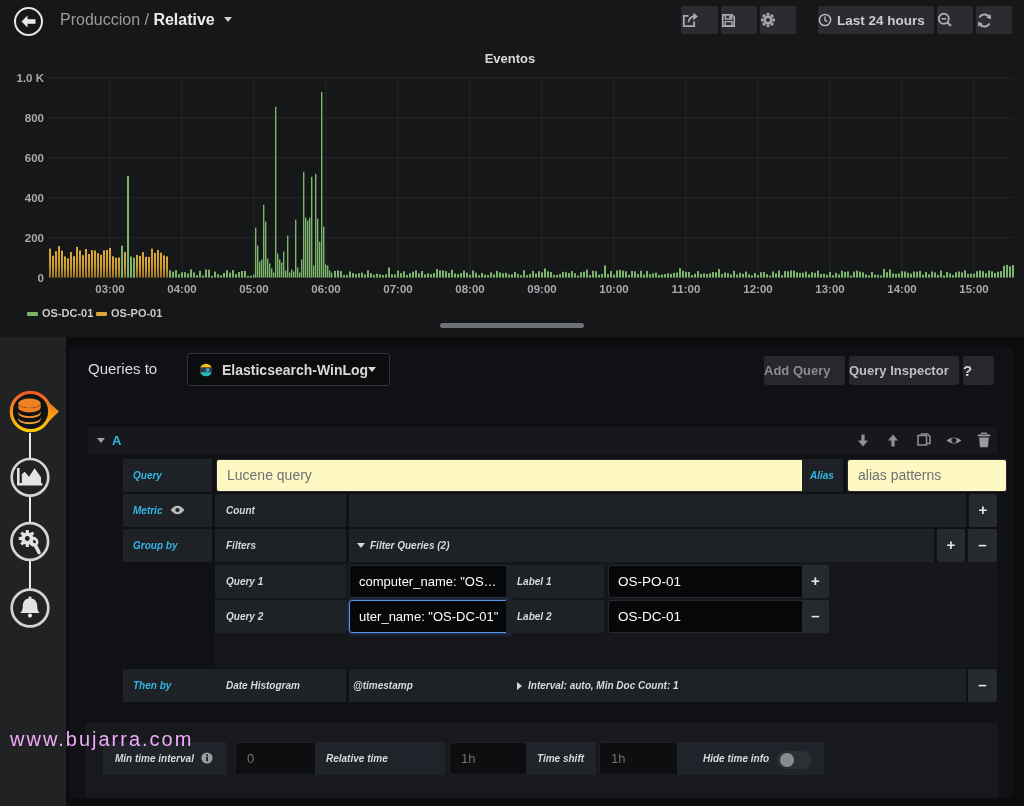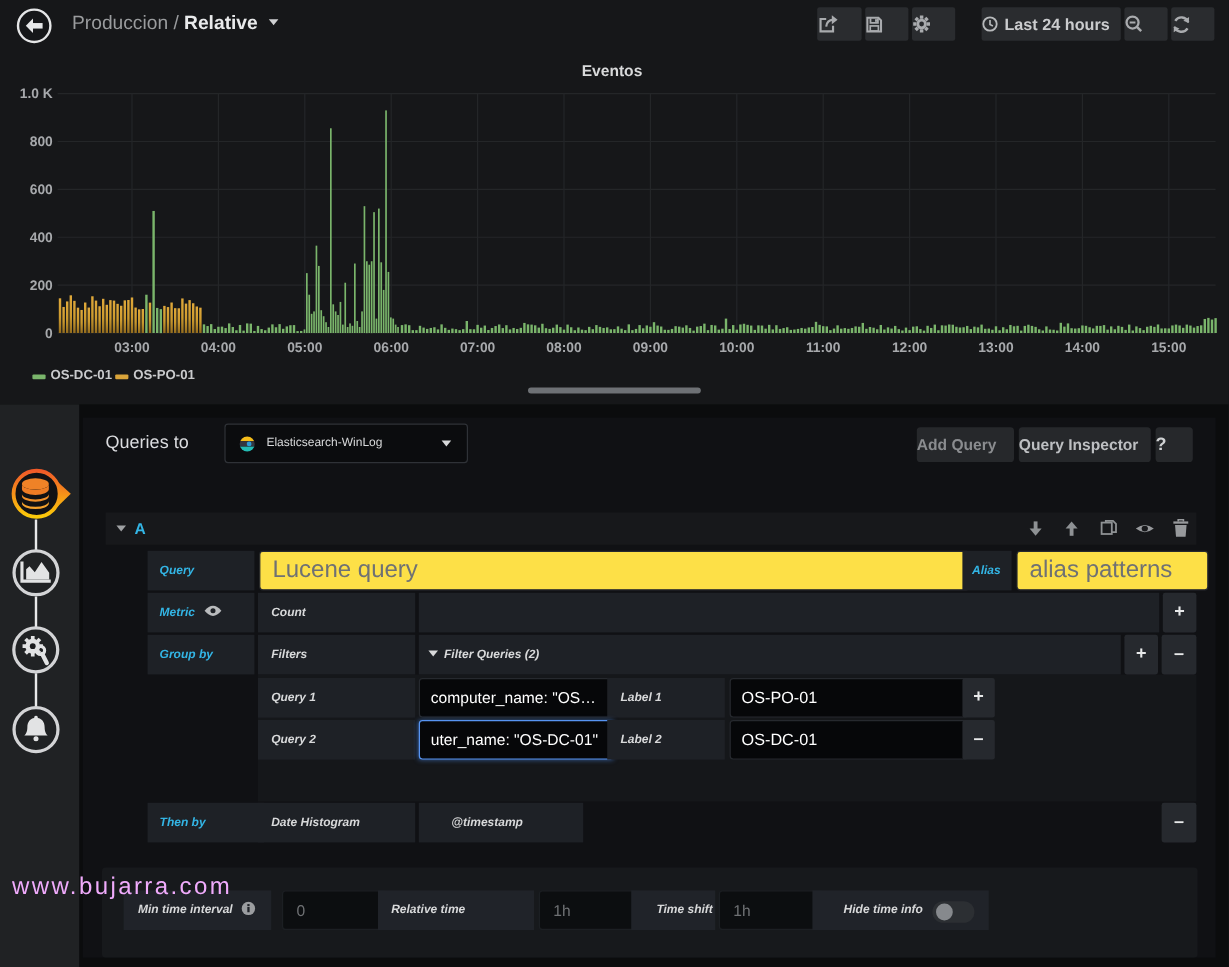--- a/index.html
+++ b/index.html
@@ -1,21 +1,21 @@
 <!DOCTYPE html>
 <html><head>
 <meta charset="utf-8">
 <style>
   html,body{margin:0;padding:0;background:#161719;font-family:"Liberation Sans",sans-serif;}
   #stage{position:relative;width:1024px;height:806px;overflow:hidden;background:#161719;}
   .abs{position:absolute;}
   .navbtn{position:absolute;top:5px;height:29px;background:#2a2c2f;border-radius:2px;display:flex;align-items:center;justify-content:flex-start;white-space:nowrap;}
   .cell{position:absolute;height:33px;background:#1e2126;line-height:33px;font-size:10px;font-weight:bold;color:#d8d9da;white-space:nowrap;font-style:italic;}
   .bluel{color:#33b5e5;}
-  .inpt{position:absolute;height:31px;background:#fde047;border:1px solid #26292e;border-radius:3px;line-height:31px;font-size:20px;color:#6f7174;white-space:nowrap;overflow:hidden;}
+  .inpt{position:absolute;height:31px;background:#fef9c3;border:1px solid #26292e;border-radius:3px;line-height:31px;font-size:14px;color:#6f7174;white-space:nowrap;overflow:hidden;}
   .val{color:#fff;font-size:13px;}
   .pm{position:absolute;height:33px;background:#26292e;color:#e8e9ea;font-weight:bold;font-size:15px;text-align:center;line-height:32px;border-radius:2px;}
   .carD{display:inline-block;width:0;height:0;border-left:4.5px solid transparent;border-right:4.5px solid transparent;border-top:5px solid #d8d9da;vertical-align:middle;}
   .carR{display:inline-block;width:0;height:0;border-top:4px solid transparent;border-bottom:4px solid transparent;border-left:5px solid #d8d9da;vertical-align:middle;}
 </style>
 </head>
 <body>
 <div id="stage">
 
   <div class="abs" style="left:14px;top:7px;width:29px;height:29px;border:2.5px solid #e5e6e7;border-radius:50%;box-sizing:border-box;">
@@ -537,21 +537,21 @@
       <clipPath id="esc">
           <circle cx="7" cy="7" r="6.3"></circle>
         </clipPath>
       <g clip-path="url(#esc)">
         <rect x="0" y="0" width="14" height="4.6" fill="#f5bd1a"></rect>
         <rect x="0" y="4.6" width="14" height="4.6" fill="#343741"></rect>
         <circle cx="8.6" cy="6.9" r="2" fill="#2f9cd6"></circle>
         <rect x="0" y="9.2" width="14" height="4.8" fill="#23bcb4"></rect>
       </g>
     </svg>
-    <span style="margin-left:9px;font-size:10px;font-weight:normal;color:#d8d9da;">Elasticsearch-WinLog</span>
+    <span style="margin-left:9px;font-size:14px;font-weight:bold;color:#d8d9da;">Elasticsearch-WinLog</span>
     <span class="carD" style="position:absolute;right:13px;"></span>
   </div>
   <div class="navbtn" style="left:764px;top:356px;width:81px;height:29px;background:#26282b;color:#8a8c8f;font-size:13px;font-weight:bold;border-radius:3px;">Add Query</div>
   <div class="navbtn" style="left:849px;top:356px;width:110px;height:29px;background:#26282b;color:#bdbfc2;font-size:13px;font-weight:bold;border-radius:3px;">Query Inspector</div>
   <div class="navbtn" style="left:963px;top:356px;width:31px;height:29px;background:#26282b;color:#d0d2d4;font-size:15px;font-weight:bold;border-radius:3px;">?</div>
 
   <div class="abs" style="left:88px;top:427px;width:909px;height:27px;background:#17181b;">
     <span class="carD" style="position:absolute;left:9px;top:11px;border-top-color:#9fa1a4;"></span>
     <span style="position:absolute;left:24px;top:6px;color:#33b5e5;font-size:13px;font-weight:bold;">A</span>
     <svg width="250" height="27" style="position:absolute;right:0;top:0" fill="#8e9194">
@@ -610,35 +610,36 @@
   <div class="pm" style="left:802px;top:565px;width:27px;background:#26292e;">+</div>
 
   <div class="cell" style="left:215px;top:600px;width:131px;padding-left:11px;box-sizing:border-box;">Query 2</div>
   <div class="inpt val" style="left:349px;top:600px;width:151px;padding-left:9px;background:#060709;border-color:#5794f2;box-shadow:0 0 4px rgba(80,145,245,0.55);">uter_name: "OS-DC-01"</div>
   <div class="cell" style="left:506px;top:600px;width:98px;padding-left:11px;box-sizing:border-box;">Label 2</div>
   <div class="inpt val" style="left:608px;top:600px;width:188px;padding-left:9px;background:#060709;font-size:13.5px;">OS-DC-01</div>
   <div class="pm" style="left:802px;top:600px;width:27px;background:#26292e;">–</div>
 
   <div class="cell bluel" style="left:123px;top:669px;width:97px;padding-left:10px;box-sizing:border-box;">Then by</div>
   <div class="cell" style="left:215px;top:669px;width:131px;padding-left:11px;box-sizing:border-box;">Date Histogram</div>
-  <div class="cell" style="left:349px;top:669px;width:137px;padding-left:27px;box-sizing:border-box;">@timestamp</div>
+  <div class="cell" style="left:349px;top:669px;width:181px;padding-left:4px;box-sizing:border-box;">@timestamp</div>
+  <div class="cell" style="left:506px;top:669px;width:460px;padding-left:11px;box-sizing:border-box;"><span class="carR" style="border-left-color:#d8d9da;margin-right:6px;"></span>Interval: auto, Min Doc Count: 1</div>
   <div class="pm" style="left:968px;top:669px;width:29px;">–</div>
 
   <div class="abs" style="left:85px;top:723px;width:913px;height:75px;background:#17191c;border-radius:3px;"></div>
   <div class="cell" style="left:103px;top:742px;width:123px;padding-left:12px;box-sizing:border-box;background:#202329;">Min time interval
     <svg width="12" height="12" viewBox="0 0 12 12" style="margin-left:4px;vertical-align:-2px;">
       <circle cx="6" cy="6" r="5.6" fill="#9b9da0"></circle>
       <rect x="5.1" y="4.8" width="1.9" height="4.4" fill="#202329"></rect>
       <rect x="5.1" y="2.4" width="1.9" height="1.7" fill="#202329"></rect>
     </svg>
   </div>
   <div class="inpt" style="left:235px;top:742px;width:75px;padding-left:11px;font-size:13px;background:#0c0e10;border-color:#1c1f23;">0</div>
   <div class="cell" style="left:315px;top:742px;width:130px;padding-left:11px;box-sizing:border-box;background:#202329;">Relative time</div>
   <div class="inpt" style="left:449px;top:742px;width:72px;padding-left:11px;font-size:13px;background:#0c0e10;border-color:#1c1f23;">1h</div>
-  <div class="cell" style="left:526px;top:742px;width:70px;padding-left:21px;box-sizing:border-box;background:#202329;">Time shift</div>
+  <div class="cell" style="left:526px;top:742px;width:70px;padding-left:11px;box-sizing:border-box;background:#202329;">Time shift</div>
   <div class="inpt" style="left:599px;top:742px;width:75px;padding-left:11px;font-size:13px;background:#0c0e10;border-color:#1c1f23;">1h</div>
   <div class="cell" style="left:677px;top:742px;width:147px;padding-left:26px;box-sizing:border-box;background:#202329;">Hide time info</div>
   <div class="abs" style="left:777px;top:751px;width:35px;height:18px;border-radius:9px;background:#2c2f33;"></div>
   <div class="abs" style="left:780px;top:753px;width:14px;height:14px;border-radius:50%;background:#86898d;"></div>
 
   <div class="abs" style="left:10px;top:728px;font-size:20px;letter-spacing:2px;color:#f0abfc;">www.bujarra.com</div>
 
 </div>
 
 </body></html>

